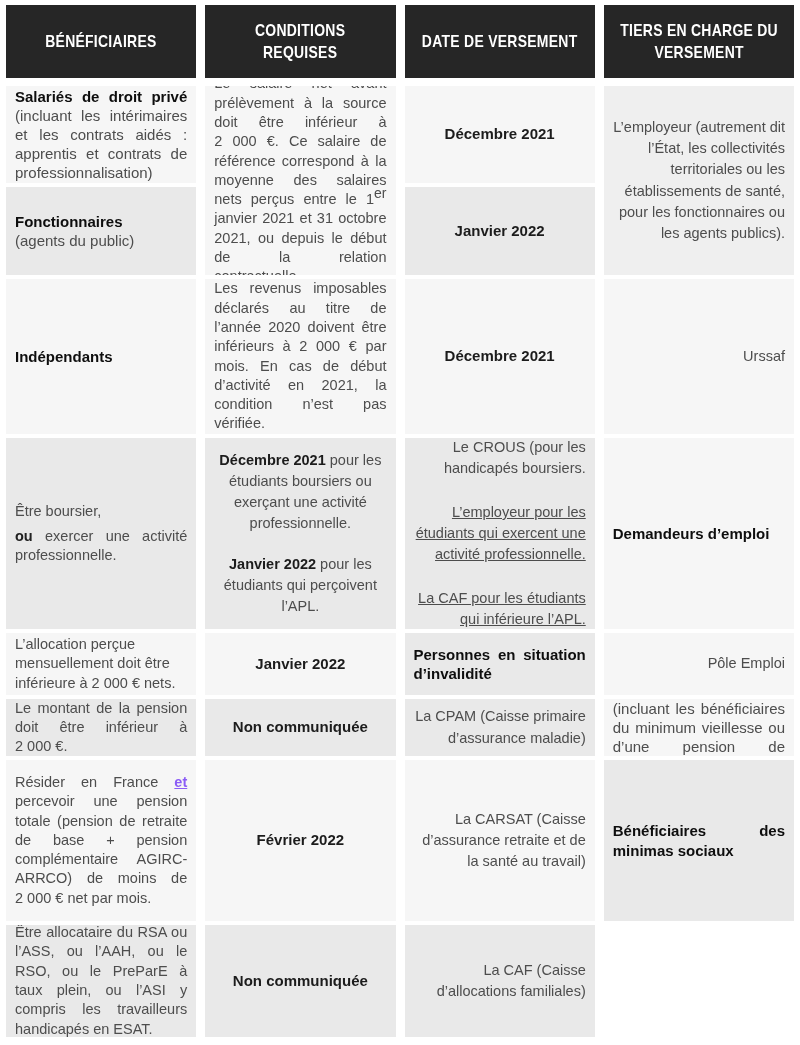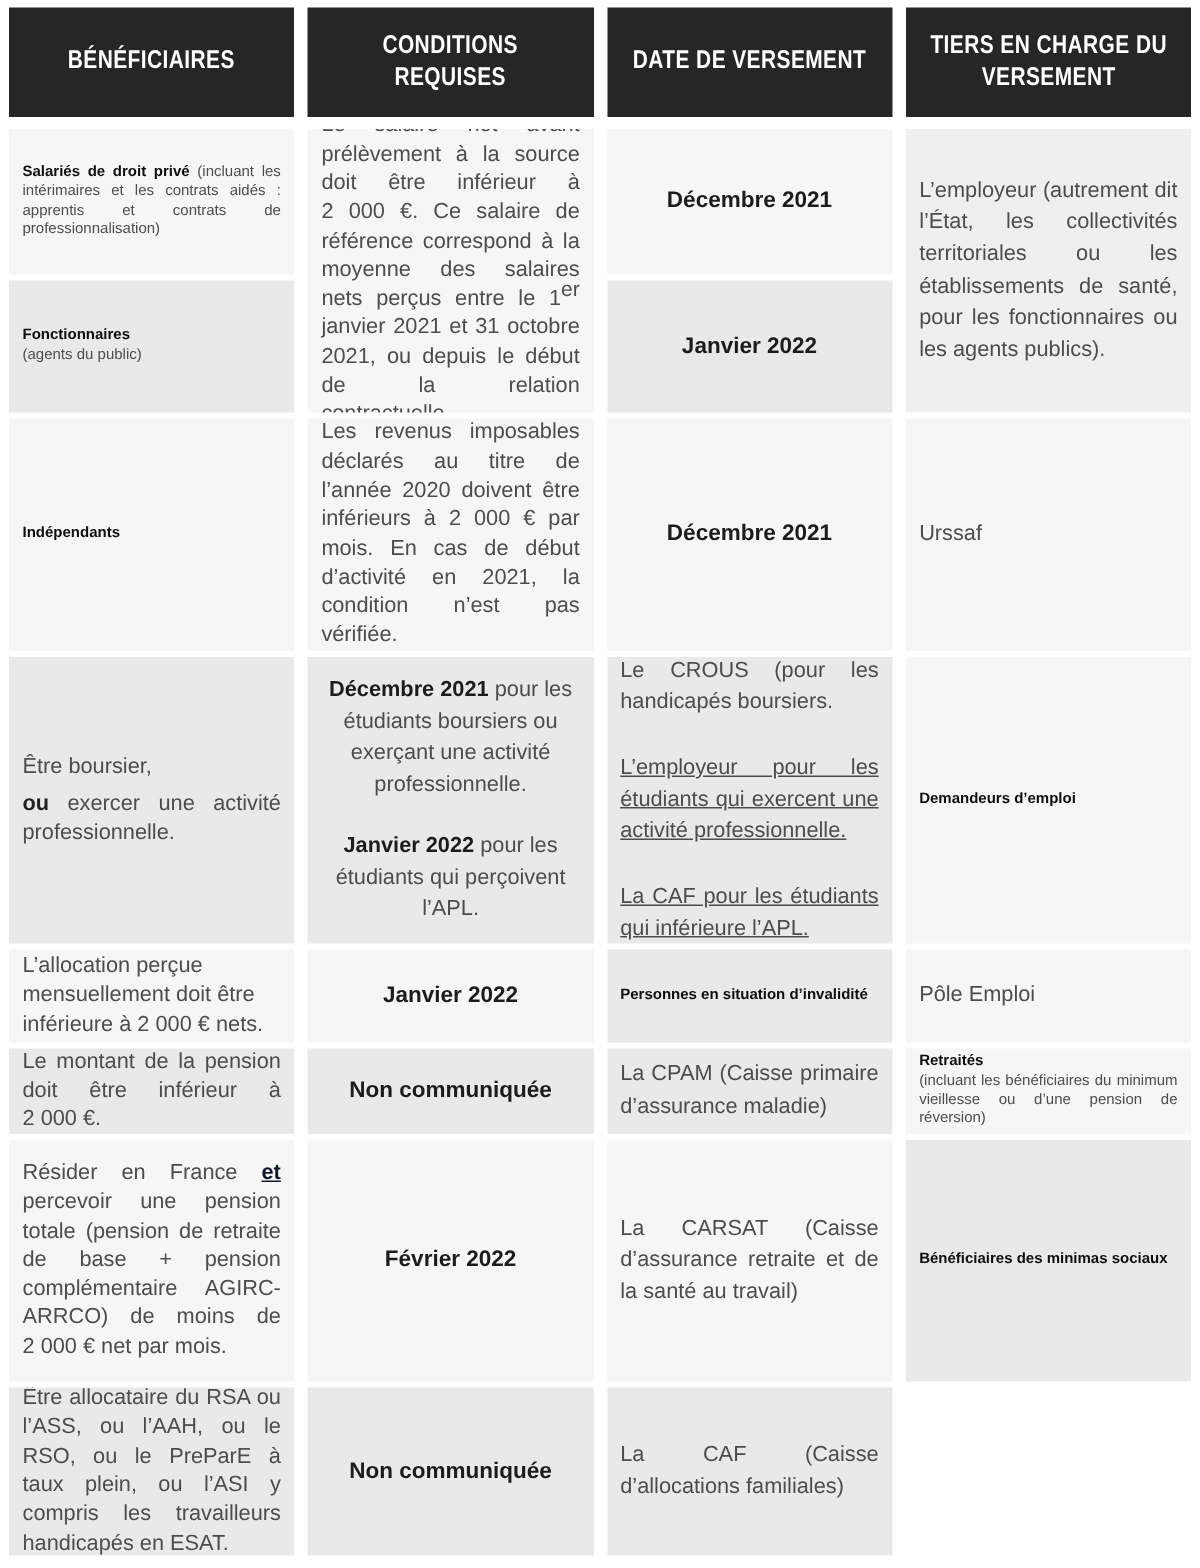--- a/index.html
+++ b/index.html
@@ -38,32 +38,32 @@
   .cell{
     display:flex;flex-direction:column;justify-content:center;
     padding:4px 9px;font-size:14.5px;color:var(--text-body);
     line-height:1.33;overflow:hidden;
   }
   .light{background:var(--cell-light);}
   .gray{background:var(--cell-gray);}
   .mid{background:var(--cell-mid);}
   .justify{text-align:justify;}
   .cell p{margin:0;}
-  .benef{font-size:10px;line-height:1.28;}
+  .benef{font-size:15px;line-height:1.28;}
   .benef b, .benef .bold{font-weight:700;color:var(--text-dark);}
   .date-cell{align-items:center;text-align:center;font-weight:700;font-size:15px;color:var(--text-date);line-height:1.35;}
   .date-mixed{align-items:center;text-align:center;font-weight:400;font-size:14.5px;color:var(--text-body);line-height:1.45;}
   .date-mixed b{font-weight:700;color:var(--text-date);}
   .date-mixed p + p{margin-top:19px;}
-  .tiers{line-height:1.45;}
+  .tiers{line-height:1.45;text-align:right;}
   .tiers p + p{margin-top:23px;text-decoration:underline;}
   .cond{line-height:1.33;}
   .cond p + p{margin-top:6px;}
   .cond b{font-weight:700;color:#222222;}
-  .cond .et{font-weight:700;color:#0f172a;text-decoration:underline;}
+  .cond .et{font-weight:700;color:#8b5cf6;text-decoration:underline;}
   sup{font-size:14px;line-height:0;}
   
   .c-salaries{grid-area:1/1;}
   .c-fonction{grid-area:2/1;}
   .c-cond1{grid-row:1/3;grid-column:2;}
   .c-date-dec1{grid-area:1/3;}
   .c-date-jan1{grid-area:2/3;}
   .c-tiers1{grid-row:1/3;grid-column:4;}
 </style>
 </head>

